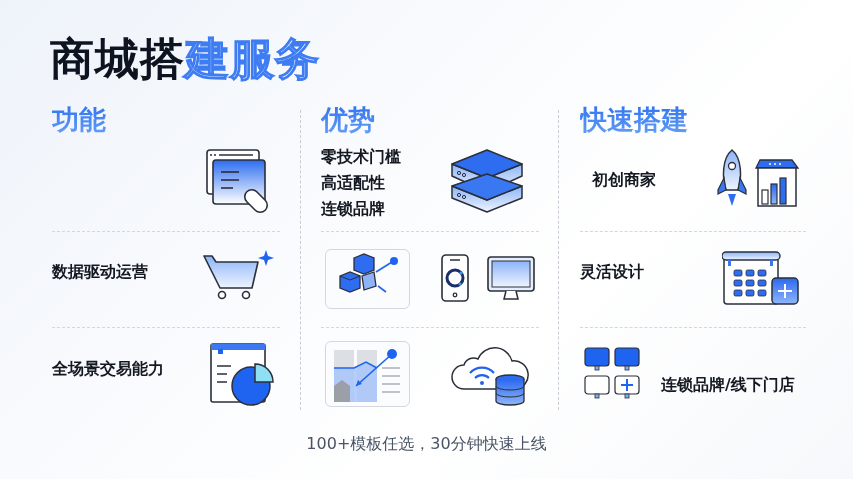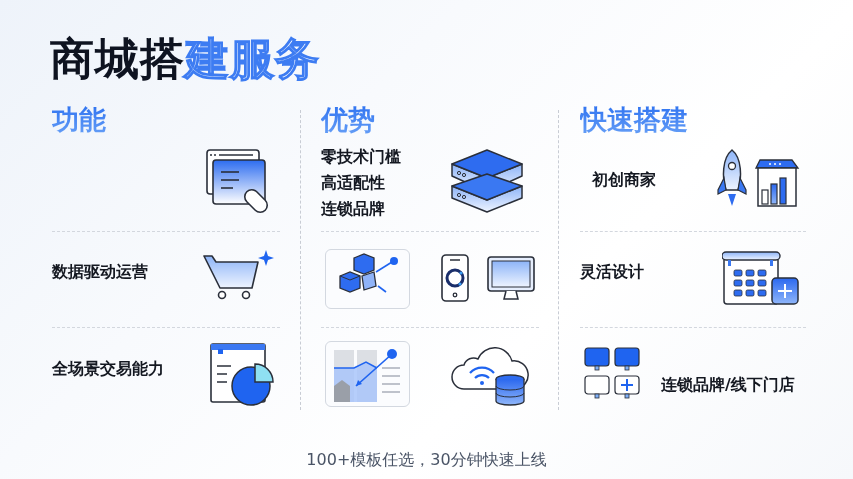--- a/index.html
+++ b/index.html
@@ -36,21 +36,21 @@
     position: absolute; height: 0;
     border-top: 1.5px dashed #d3d7de;
   }
   .txt {
     position: absolute; font-size: 16px; font-weight: 700; line-height: 27px;
     color: #141821; white-space: nowrap;
   }
   .icon { position: absolute; }
   .footer {
     position: absolute; left: 0; width: 853px; top: 432px;
-    text-align: center; font-size: 16px; color: #4a5466; line-height: 24px; margin-top: 16px;
+    text-align: center; font-size: 16px; color: #4a5466; line-height: 24px;
   }
   .card {
     position: absolute; border: 1.5px solid #d3d8e0; border-radius: 6px;
     background: #fbfcfe;
   }
 </style>
 </head>
 <body>
 
 <svg width="0" height="0" style="position:absolute">

